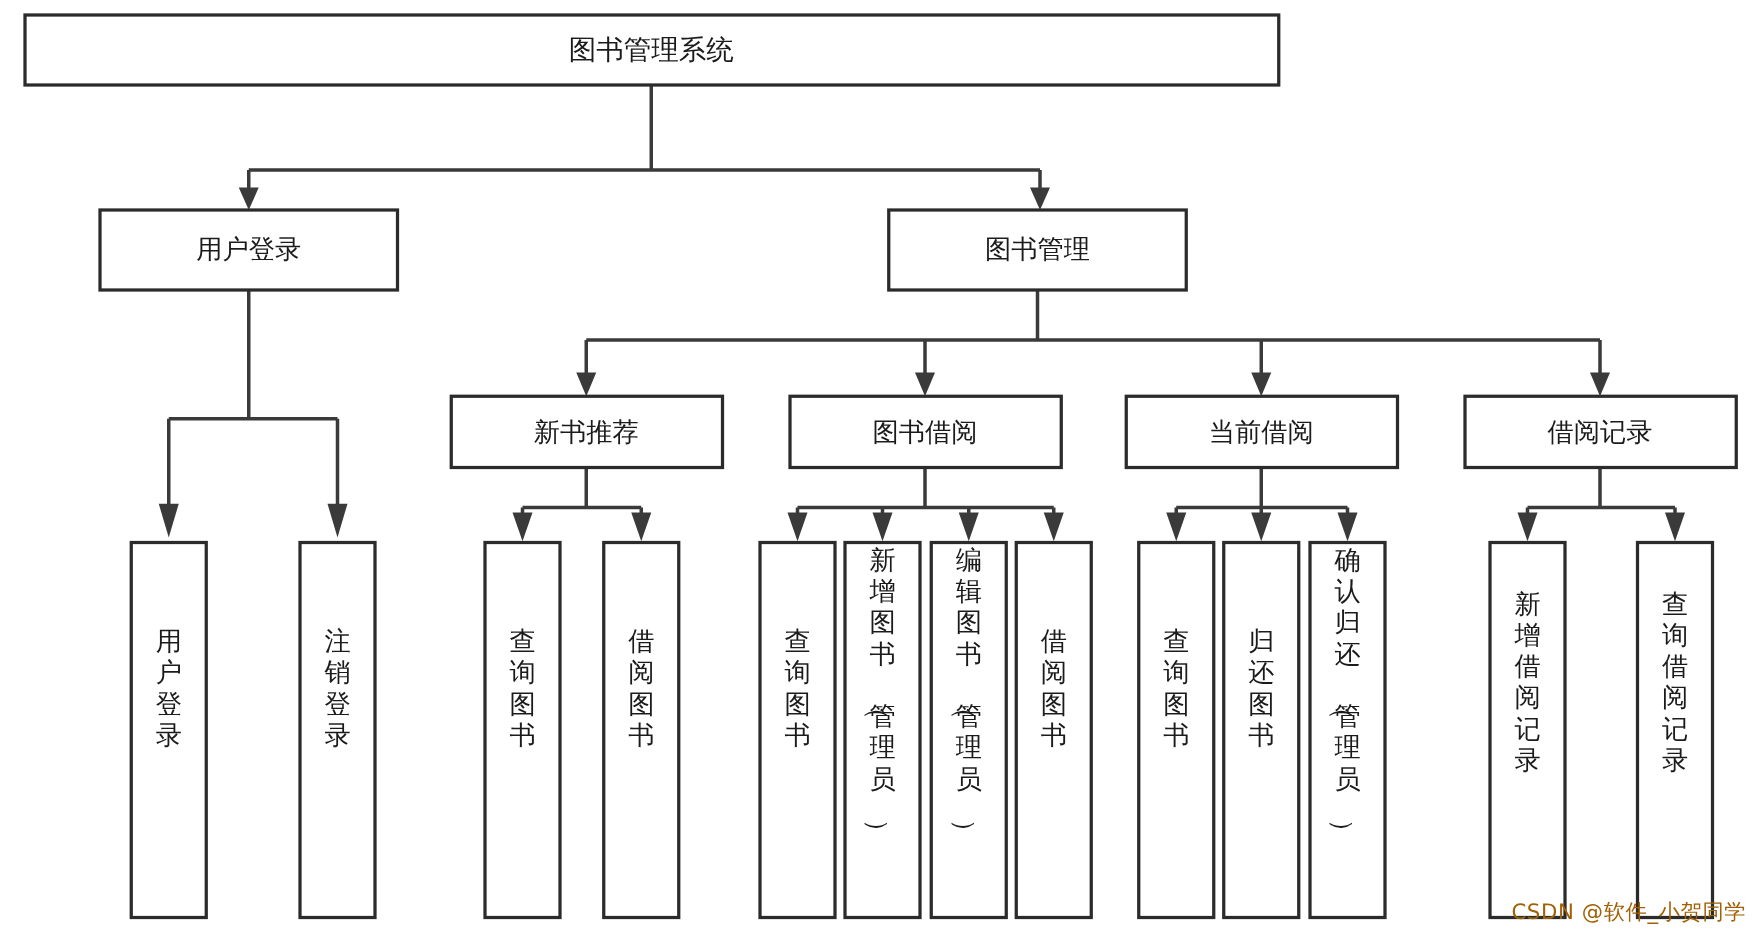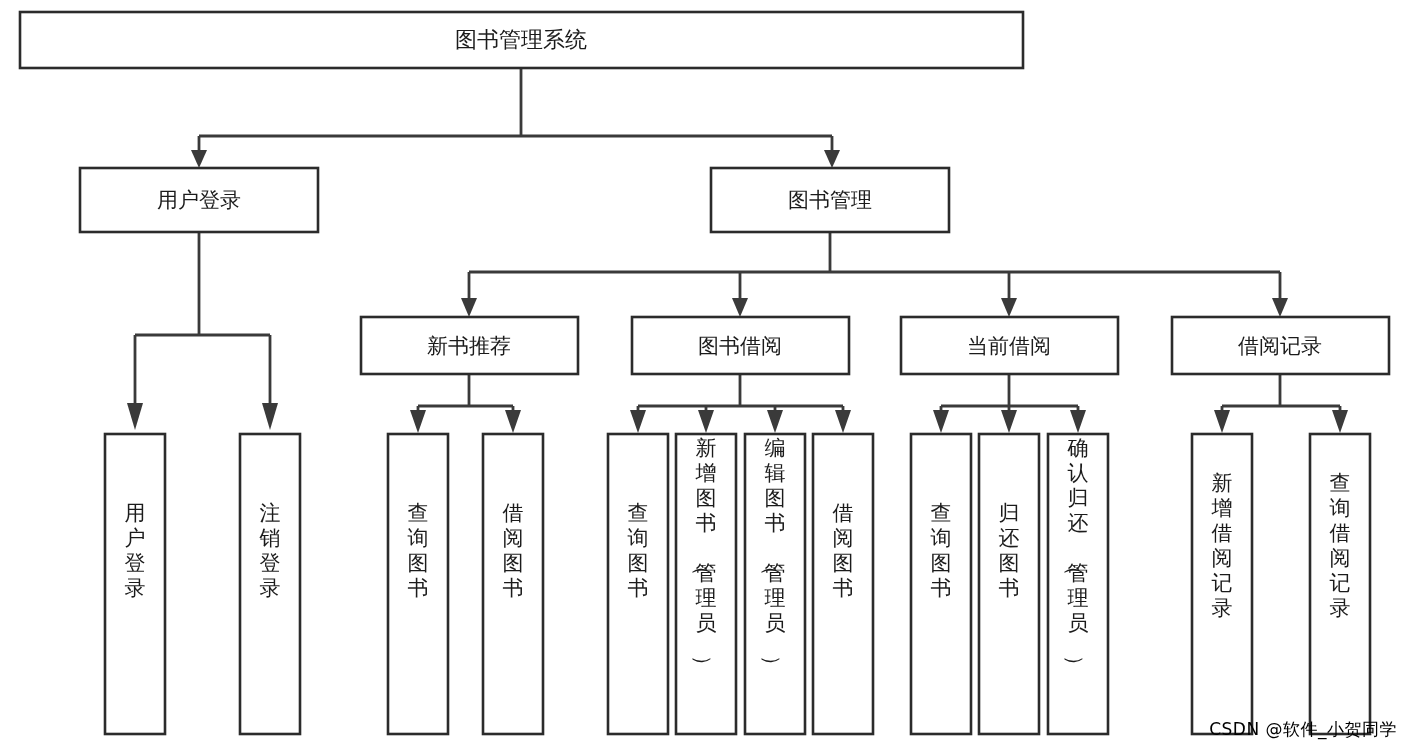--- a/index.html
+++ b/index.html
@@ -56,21 +56,21 @@
   }
   .title-label {
     font-size: 22px;
   }
   .watermark {
     position: absolute;
     right: 8px;
     bottom: 6px;
     font-family: "DejaVu Sans", "Liberation Sans", sans-serif;
     font-size: 17px;
-    color: #000000;
+    color: #a16207;
     letter-spacing: 0.5px;
     white-space: nowrap;
     pointer-events: none;
   }
 </style>
 </head>
 <body>
 
 <div id="diagram-root">
   <svg class="diagram" viewBox="0 0 1405 747" xmlns="http://www.w3.org/2000/svg">

